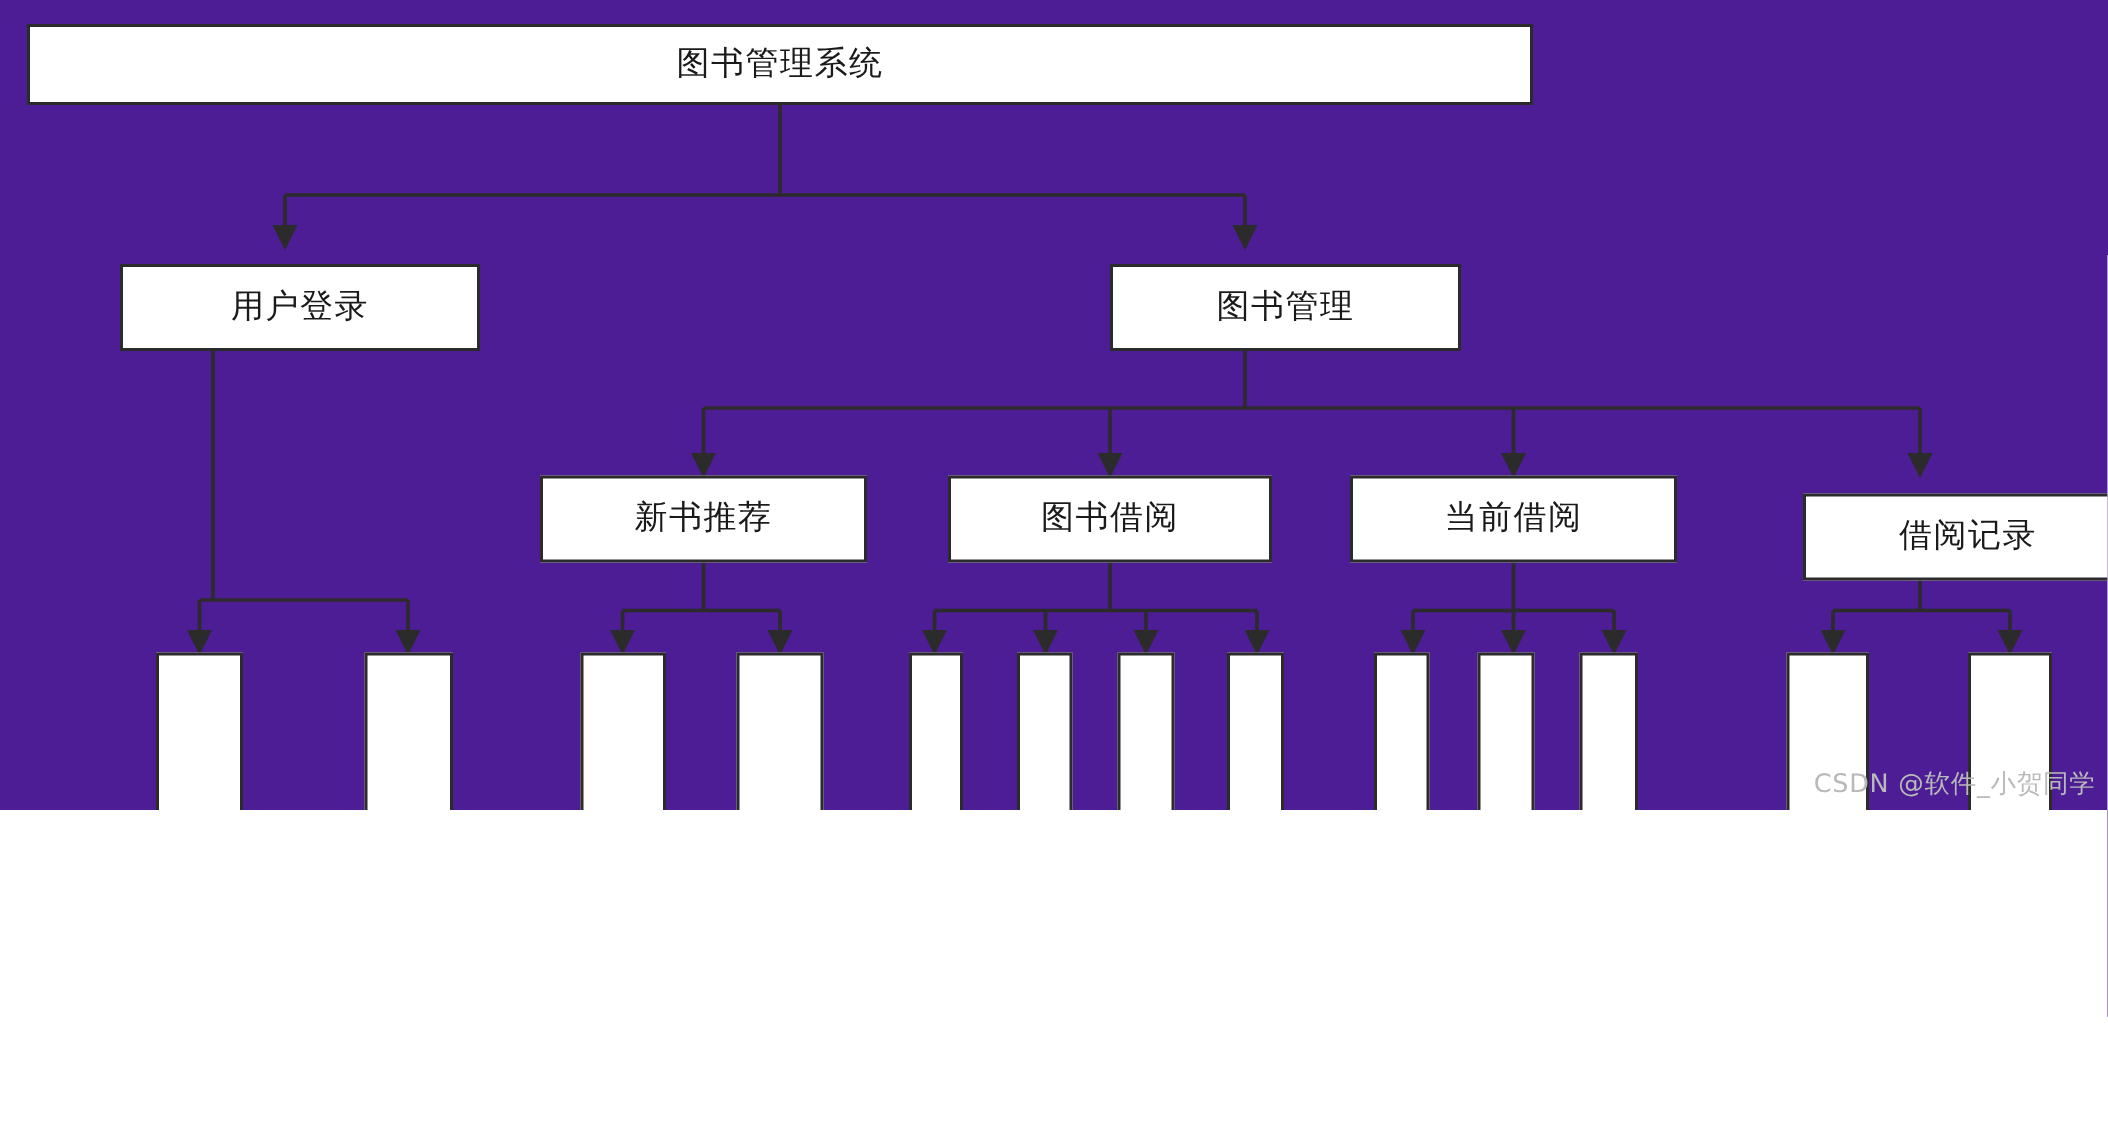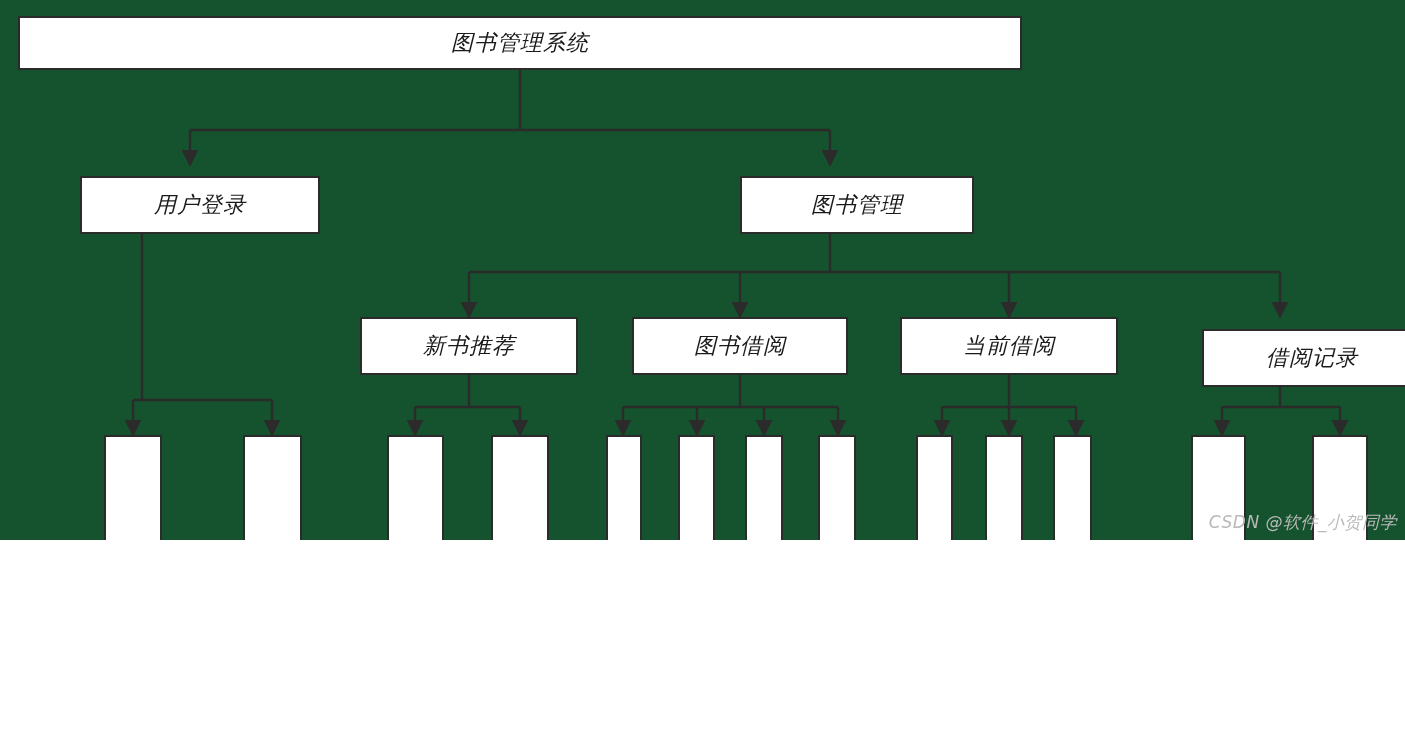--- a/index.html
+++ b/index.html
@@ -7,23 +7,22 @@
     padding: 0;
     background: #ffffff;
   }
   body {
     font-family: "DejaVu Sans", "Liberation Sans", sans-serif;
   }
   #canvas {
     position: relative;
     width: 1405px;
     height: 540px;
-    background: #14532d;
+    background: #4c1d95;
     overflow: hidden;
-    font-style: italic;
   }
   .node {
     position: absolute;
     box-sizing: border-box;
     border: 2px solid #2b2b2b;
     background: #ffffff;
     display: flex;
     align-items: center;
     justify-content: center;
     color: #1a1a1a;

